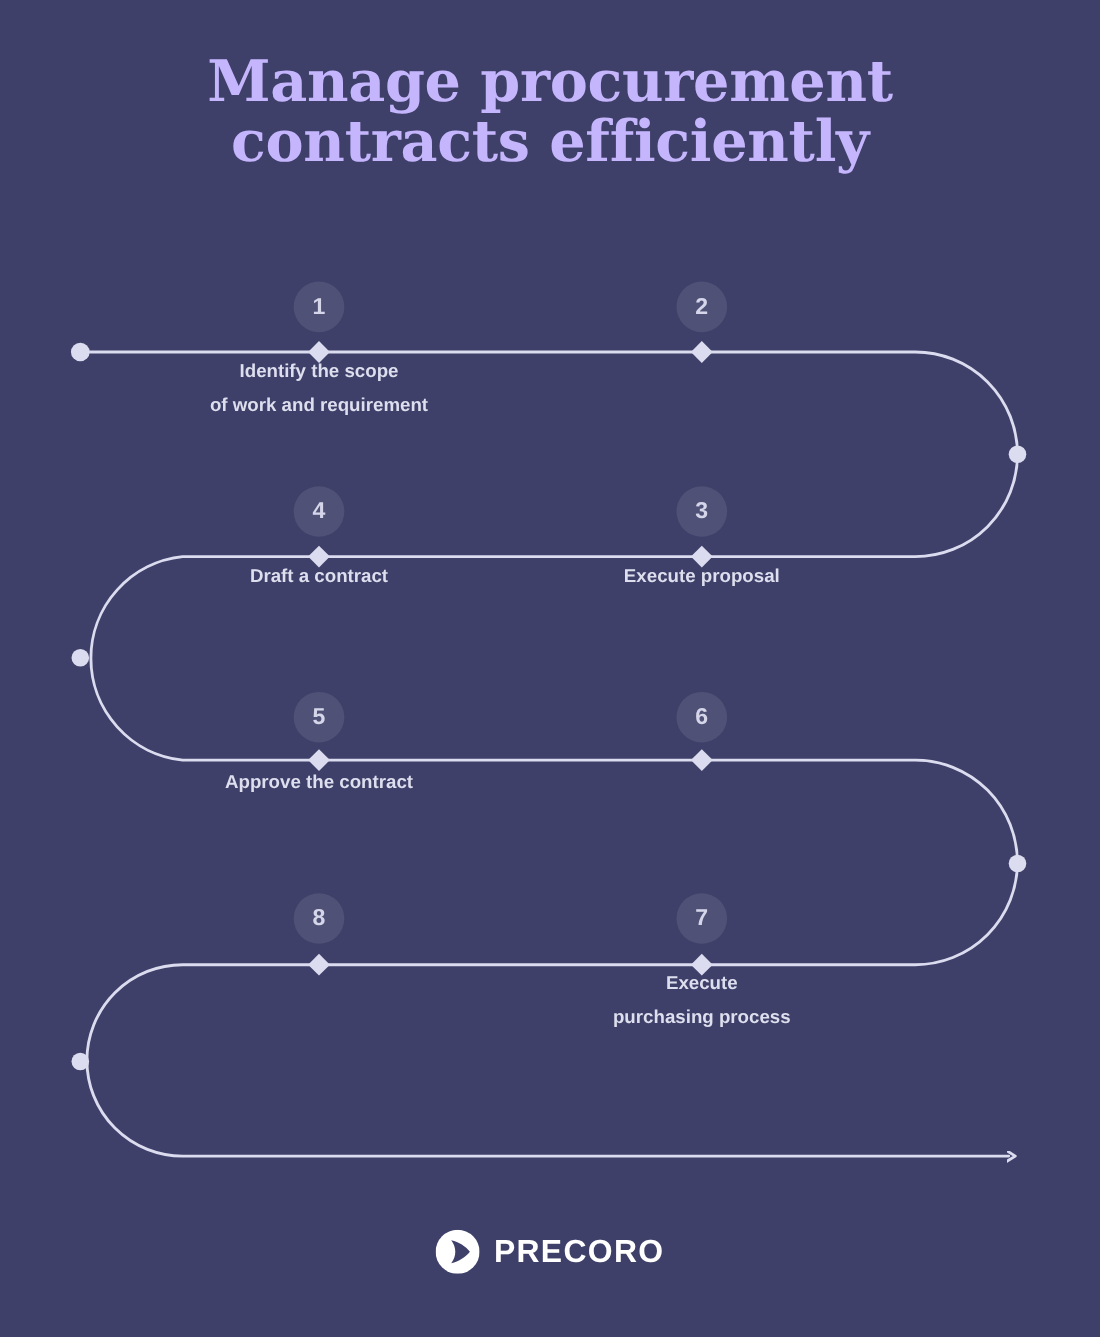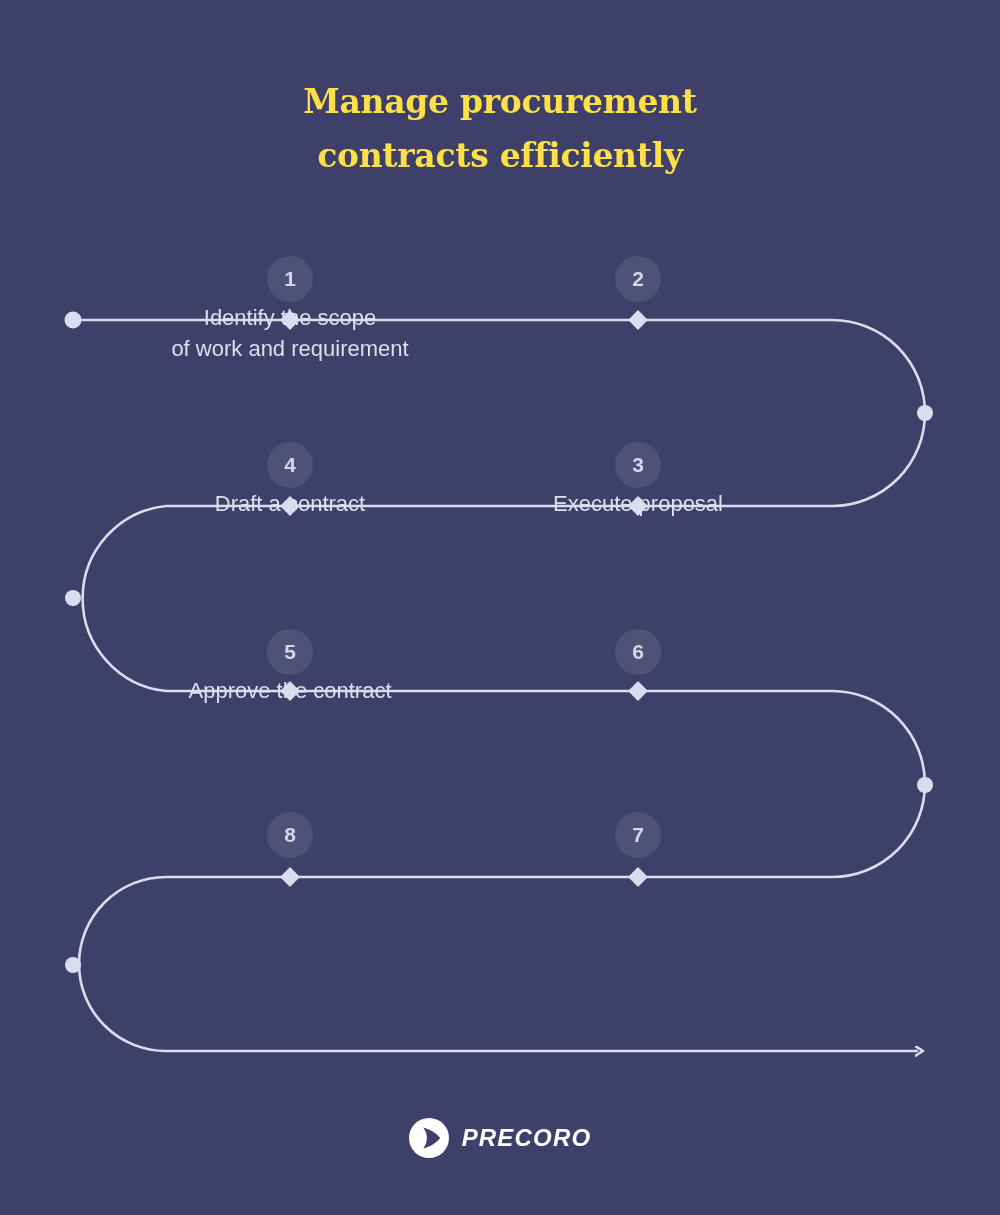--- a/index.html
+++ b/index.html
@@ -20,29 +20,29 @@
     position: absolute;
     inset: 0;
     width: 1000px;
     height: 1215px;
   }
 
   
   .title {
     position: absolute;
     left: 0;
-    top: 75px;
+    top: 48px;
     width: 1000px;
     text-align: center;
     font-family: "DejaVu Serif", "Liberation Serif", serif;
     font-weight: 700;
-    font-size: 33px;
+    font-size: 52px;
     line-height: 54px;
     letter-spacing: -0.3px;
-    color: #fde047;
+    color: #c4b5fd;
     white-space: pre-line;
   }
 
   
   .flow-svg {
     position: absolute;
     left: 0;
     top: 0;
     width: 1000px;
     height: 1215px;
@@ -63,22 +63,23 @@
     background: #4f5276;
     color: #d5d6ea;
     font-size: 21px;
     font-weight: 700;
     line-height: 46px;
     text-align: center;
     margin: 0 auto;
     display: block;
   }
   .step-label {
-    font-size: 22px;
-    font-weight: 400;
+    margin-top: 20px;
+    font-size: 17px;
+    font-weight: 700;
     line-height: 31px;
     color: #dddeee;
     white-space: pre-line;
   }
 
   
   .logo {
     position: absolute;
     left: 0;
     top: 1118px;
@@ -87,26 +88,25 @@
     align-items: center;
     justify-content: center;
     gap: 13px;
   }
   .logo-mark {
     width: 40px;
     height: 40px;
     display: block;
   }
   .logo-word {
-    font-size: 24px;
+    font-size: 29px;
     font-weight: 700;
     letter-spacing: 1.2px;
     color: #ffffff;
     line-height: 40px;
-    font-style: italic;
   }
 </style>
 </head>
 <body>
 
 <div id="infographic">
 
   <div class="title">Manage procurement
 contracts efficiently</div>
 
@@ -169,20 +169,22 @@
     <div class="step-badge">5</div>
     <div class="step-label">Approve the contract</div>
   </div>
 
   <div class="step" style="left:638px; top:629px;">
     <div class="step-badge">6</div>
   </div>
 
   <div class="step" style="left:638px; top:812px;">
     <div class="step-badge">7</div>
+    <div class="step-label">Execute
+purchasing process</div>
   </div>
 
   <div class="step" style="left:290px; top:812px;">
     <div class="step-badge">8</div>
   </div>
 
   <div class="logo">
     <svg class="logo-mark" viewBox="0 0 40 40" xmlns="http://www.w3.org/2000/svg" aria-hidden="true">
       <circle cx="20" cy="20" r="20" fill="#ffffff"></circle>
       <path d="M14.2 9.6 C21.4 11.3 27.2 15.0 31.2 20.0

